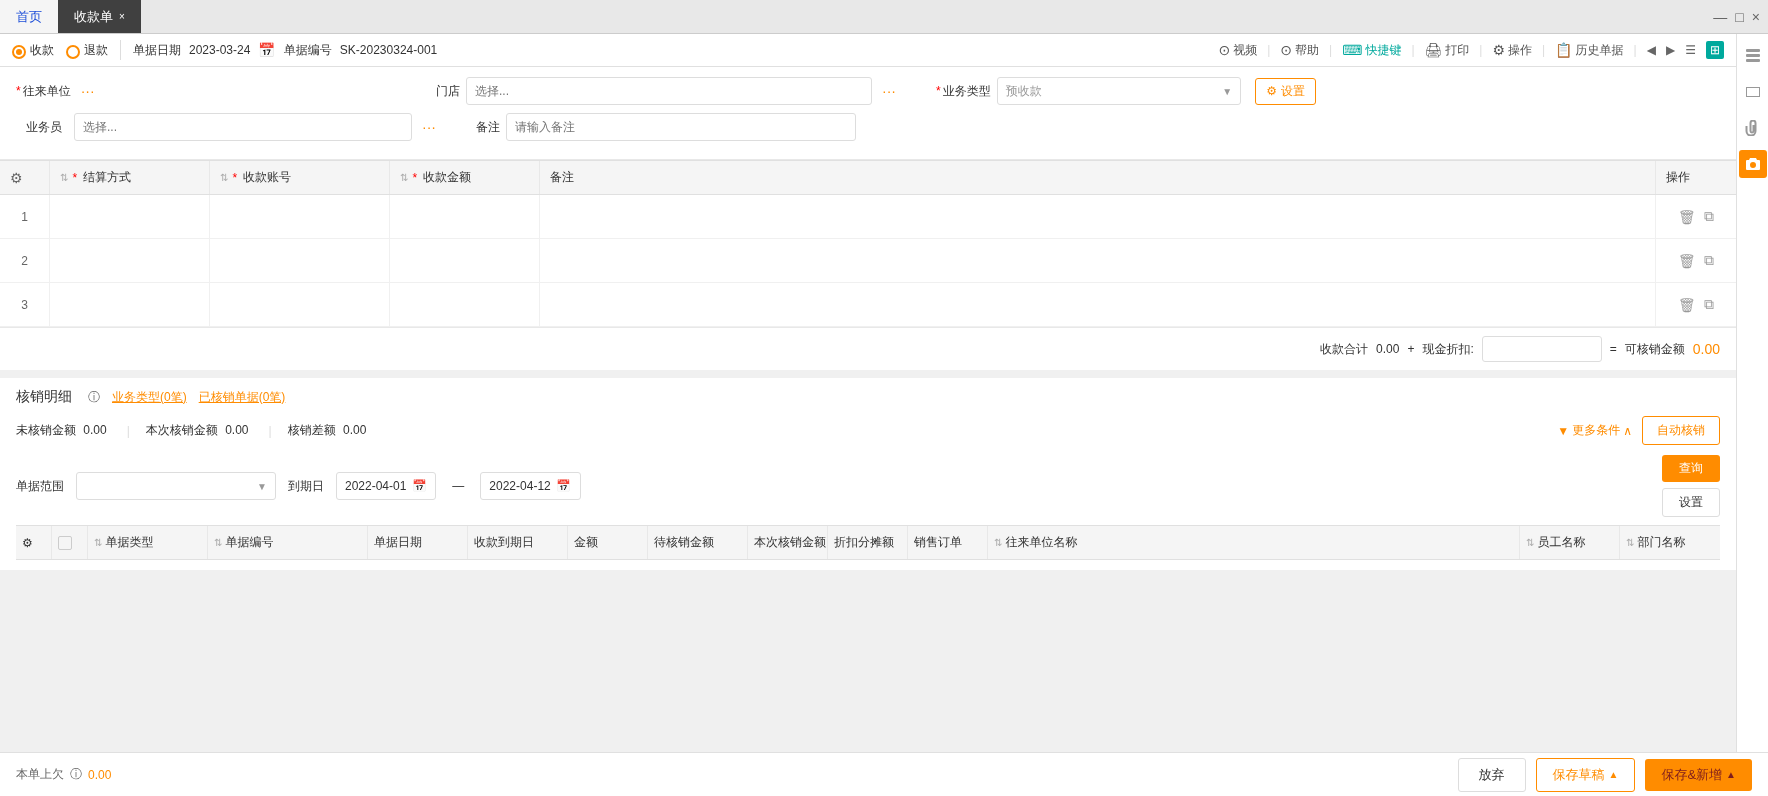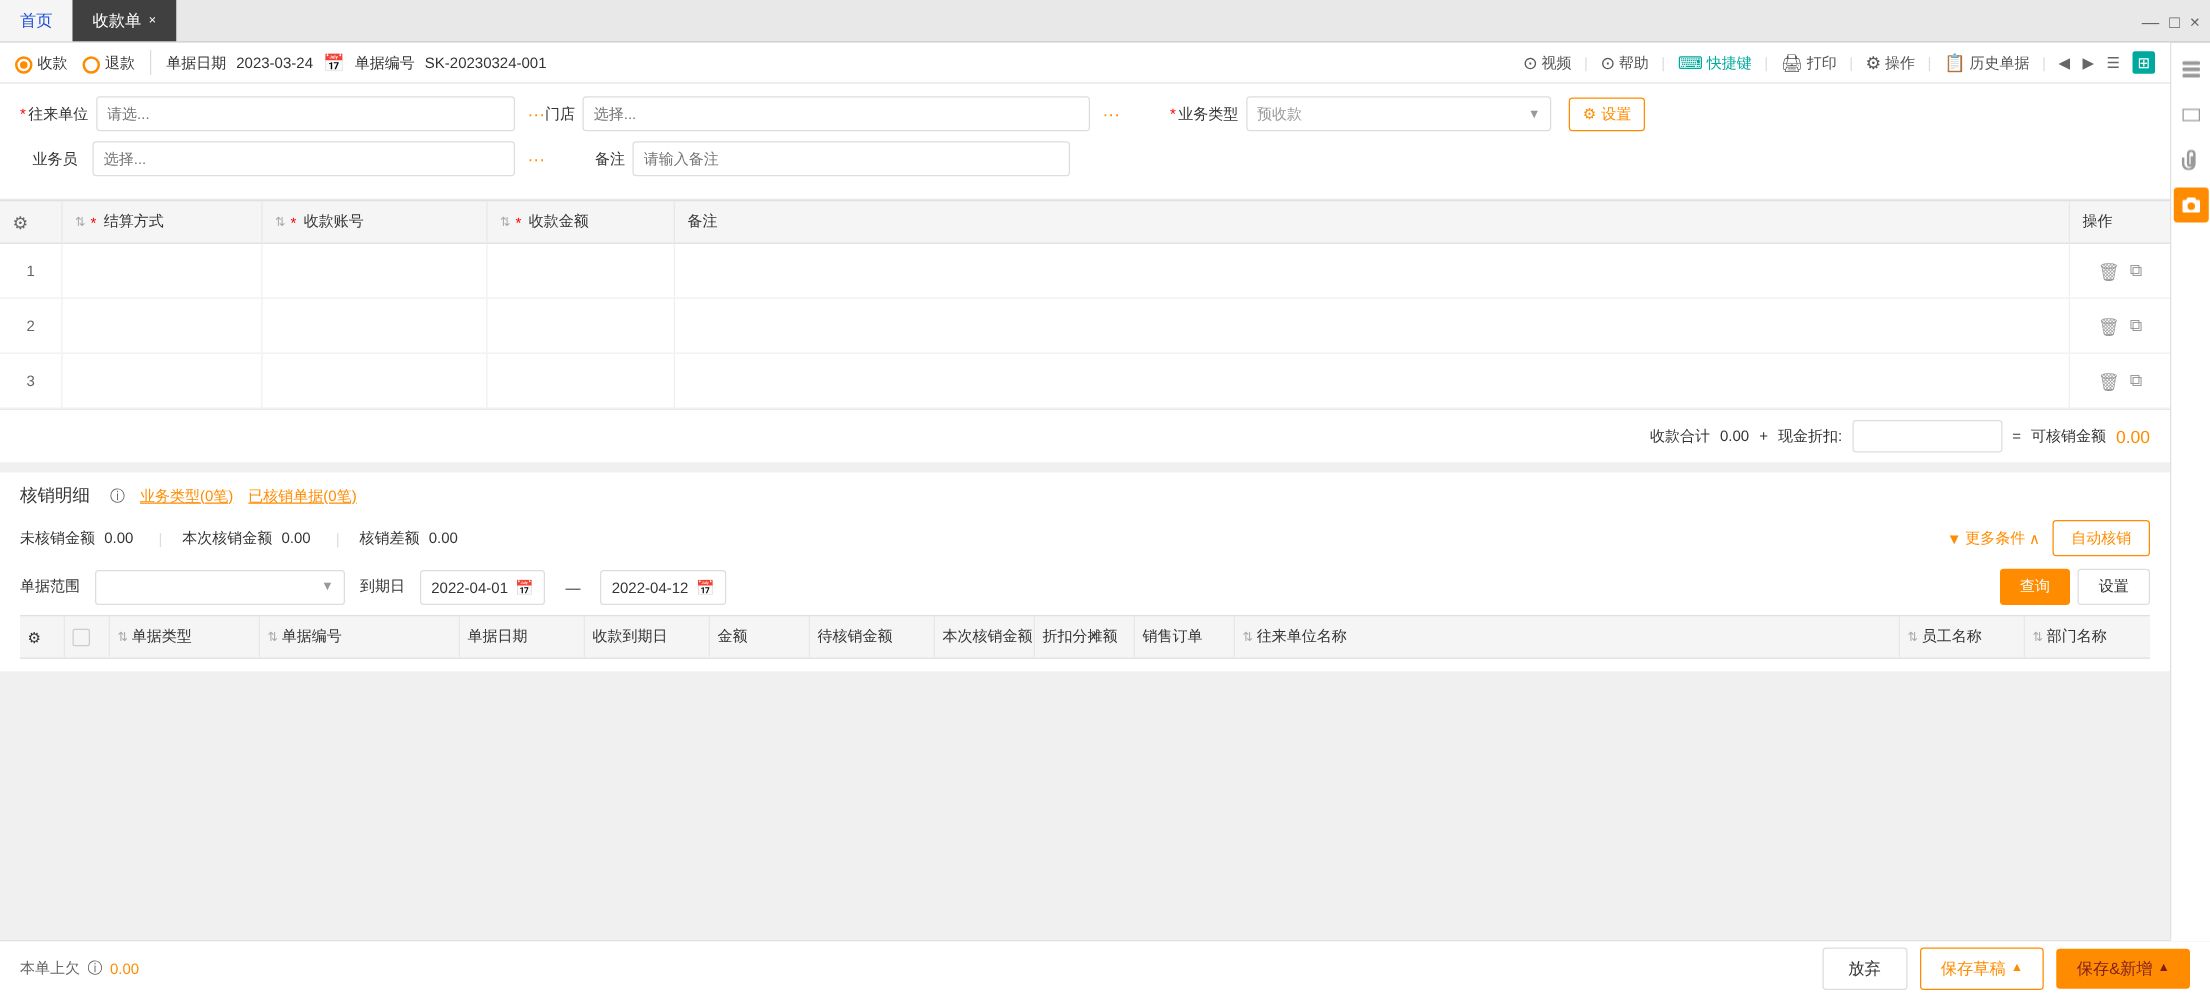--- a/index.html
+++ b/index.html
@@ -184,21 +184,20 @@
       <span style="cursor:pointer;color:#666;">☰</span>
       <span style="cursor:pointer;color:#fff;background:#00a99d;padding:2px 4px;border-radius:2px;">⊞</span>
     </div>
   </div>
 
   <div class="form-area">
     <div class="form-row">
 
       <div class="form-field" style="max-width:420px;">
         <span class="form-label"><span class="required">*</span><span>往来单位</span></span>
-        <input type="text" class="form-input" placeholder="请选..." style="">
         <span class="more-btn">···</span>
       </div>
 
       <div class="form-field" style="max-width:460px;">
         <span class="form-label"><span>门店</span></span>
         <input type="text" class="form-input" placeholder="选择..." style="">
         <span class="more-btn">···</span>
       </div>
 
       <div class="form-field" style="margin-left:40px;max-width:380px;">
@@ -354,21 +353,21 @@
       <span class="filter-label">到期日</span>
       <div class="date-input">
         <span>2022-04-01</span>
         <span>📅</span>
       </div>
       <span class="date-sep">—</span>
       <div class="date-input">
         <span>2022-04-12</span>
         <span>📅</span>
       </div>
-      <div style="margin-left:auto;display:flex;gap:6px;">
+      <div style="margin-left:auto;display:flex;flex-direction:column;gap:6px;">
         <button class="btn-query">查询</button>
         <button class="btn-settings">设置</button>
       </div>
     </div>
 
     <div class="verify-table-header">
       <div class="vth">
         <span>⚙</span>
       </div>
       <div class="vth">

